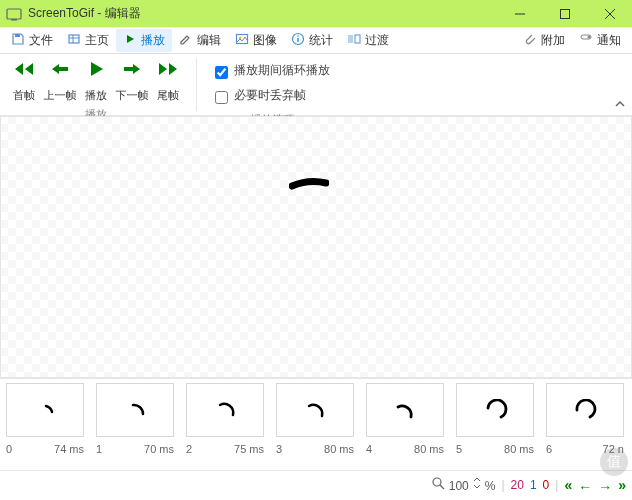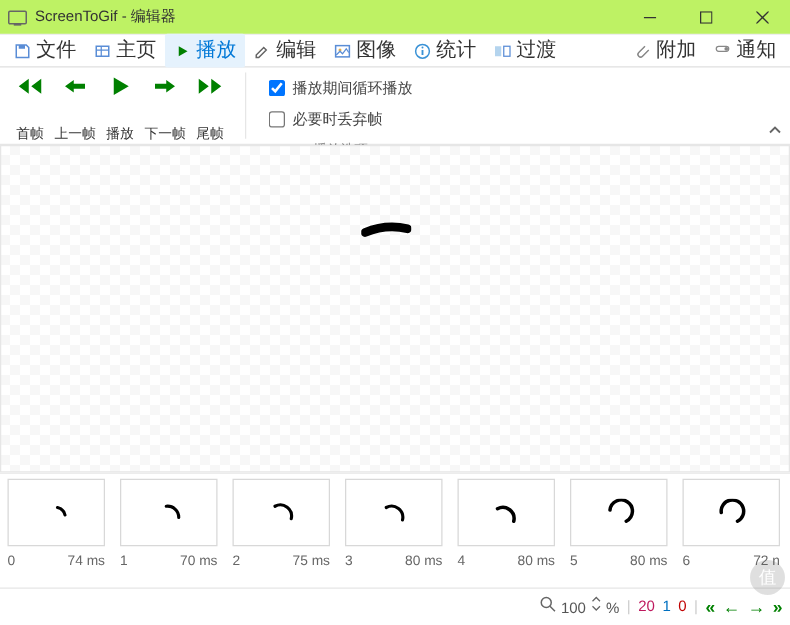--- a/index.html
+++ b/index.html
@@ -5,35 +5,35 @@
 * { margin: 0; padding: 0; box-sizing: border-box; font-family: "Microsoft YaHei", "Segoe UI", sans-serif; }
 body { width: 632px; height: 500px; background: #fff; font-size: 12px; color: #333; overflow: hidden; position: relative; }
 
 .titlebar { height: 28px; display: flex; align-items: center; padding: 0 0 0 6px; background: #bef264; border-bottom: 1px solid #eee; }
 .titlebar .app-icon { width: 16px; height: 16px; margin-right: 6px; }
 .titlebar .title { flex: 1; font-size: 12px; color: #333; }
 .win-controls { display: flex; }
 .win-btn { width: 45px; height: 28px; display: flex; align-items: center; justify-content: center; color: #333; }
 
 .menubar { height: 26px; display: flex; align-items: center; border-bottom: 1px solid #e0e0e0; padding: 0 4px; }
-.menu-item { display: flex; align-items: center; padding: 3px 7px; gap: 4px; cursor: pointer; color: #333; font-size: 16px; border-radius: 2px; }
+.menu-item { display: flex; padding: 3px 7px; gap: 4px; cursor: pointer; color: #333; font-size: 12px; border-radius: 2px; }
 .menu-item.active { background: #e5f2fd; color: #0078d7; }
 .menu-item .mi { width: 14px; height: 14px; display: flex; align-items: center; justify-content: center; }
 .menubar .spacer { flex: 1; }
 
 .ribbon { height: 62px; display: flex; border-bottom: 1px solid #e6e6e6; position: relative; }
 .ribbon-group { display: flex; flex-direction: column; padding: 2px 6px 0; }
 .ribbon-buttons { display: flex; gap: 0; }
 .rbtn { width: 36px; display: flex; flex-direction: column; align-items: center; padding: 2px 0; cursor: pointer; border-radius: 2px; }
 .rbtn .ricon { height: 22px; display: flex; align-items: center; justify-content: center; }
-.rbtn .rlabel { font-size: 11px; color: #333; margin-top: 19px; }
+.rbtn .rlabel { font-size: 11px; color: #333; margin-top: 8px; }
 .group-label { font-size: 11px; color: #888; text-align: center; margin-top: 2px; }
 .ribbon-sep { width: 1px; background: #e6e6e6; margin: 4px 4px; }
 .ribbon-opts { display: flex; flex-direction: column; padding: 6px 8px; gap: 8px; }
-.chk { display: flex; align-items: center; gap: 6px; font-size: 12px; color: #444; }
+.chk { display: flex; align-items: flex-end; gap: 6px; font-size: 12px; color: #444; }
 .chk input { width: 13px; height: 13px; }
 .ribbon-collapse { position: absolute; right: 6px; bottom: 2px; color: #666; cursor: pointer; }
 
 .canvas-area { height: 262px; position: relative; background: #fff; }
 .checker { position: absolute; inset: 0; background-image: linear-gradient(45deg,#f2f2f2 25%,transparent 25%),linear-gradient(-45deg,#f2f2f2 25%,transparent 25%),linear-gradient(45deg,transparent 75%,#f2f2f2 75%),linear-gradient(-45deg,transparent 75%,#f2f2f2 75%); background-size: 16px 16px; background-position: 0 0,0 8px,8px -8px,-8px 0; opacity: 0.6; }
 .canvas-inner { position: absolute; left: 0; right: 0; top: 0; bottom: 0; border: 1px solid #e6e6e6; }
 .stroke { position: absolute; left: 288px; top: 60px; }
 
 .timeline { height: 92px; background: #fff; display: flex; border-top: 1px solid #e6e6e6; overflow: hidden; padding: 2px 0 0; }
 .frame { width: 90px; flex-shrink: 0; display: flex; flex-direction: column; align-items: center; }

